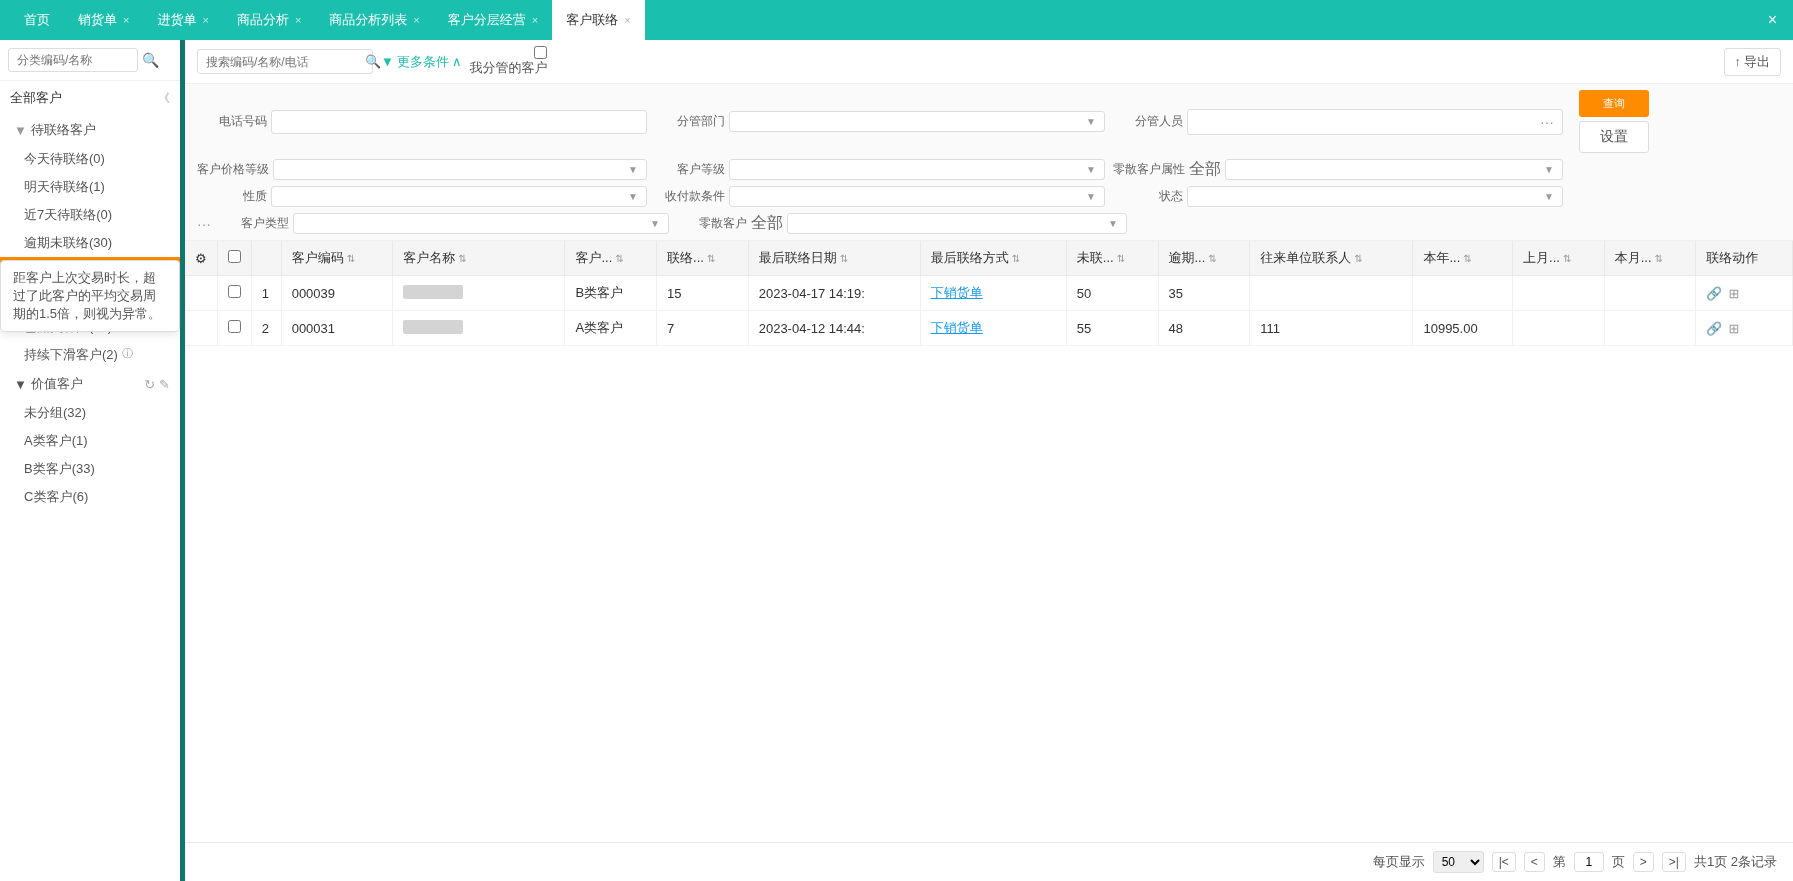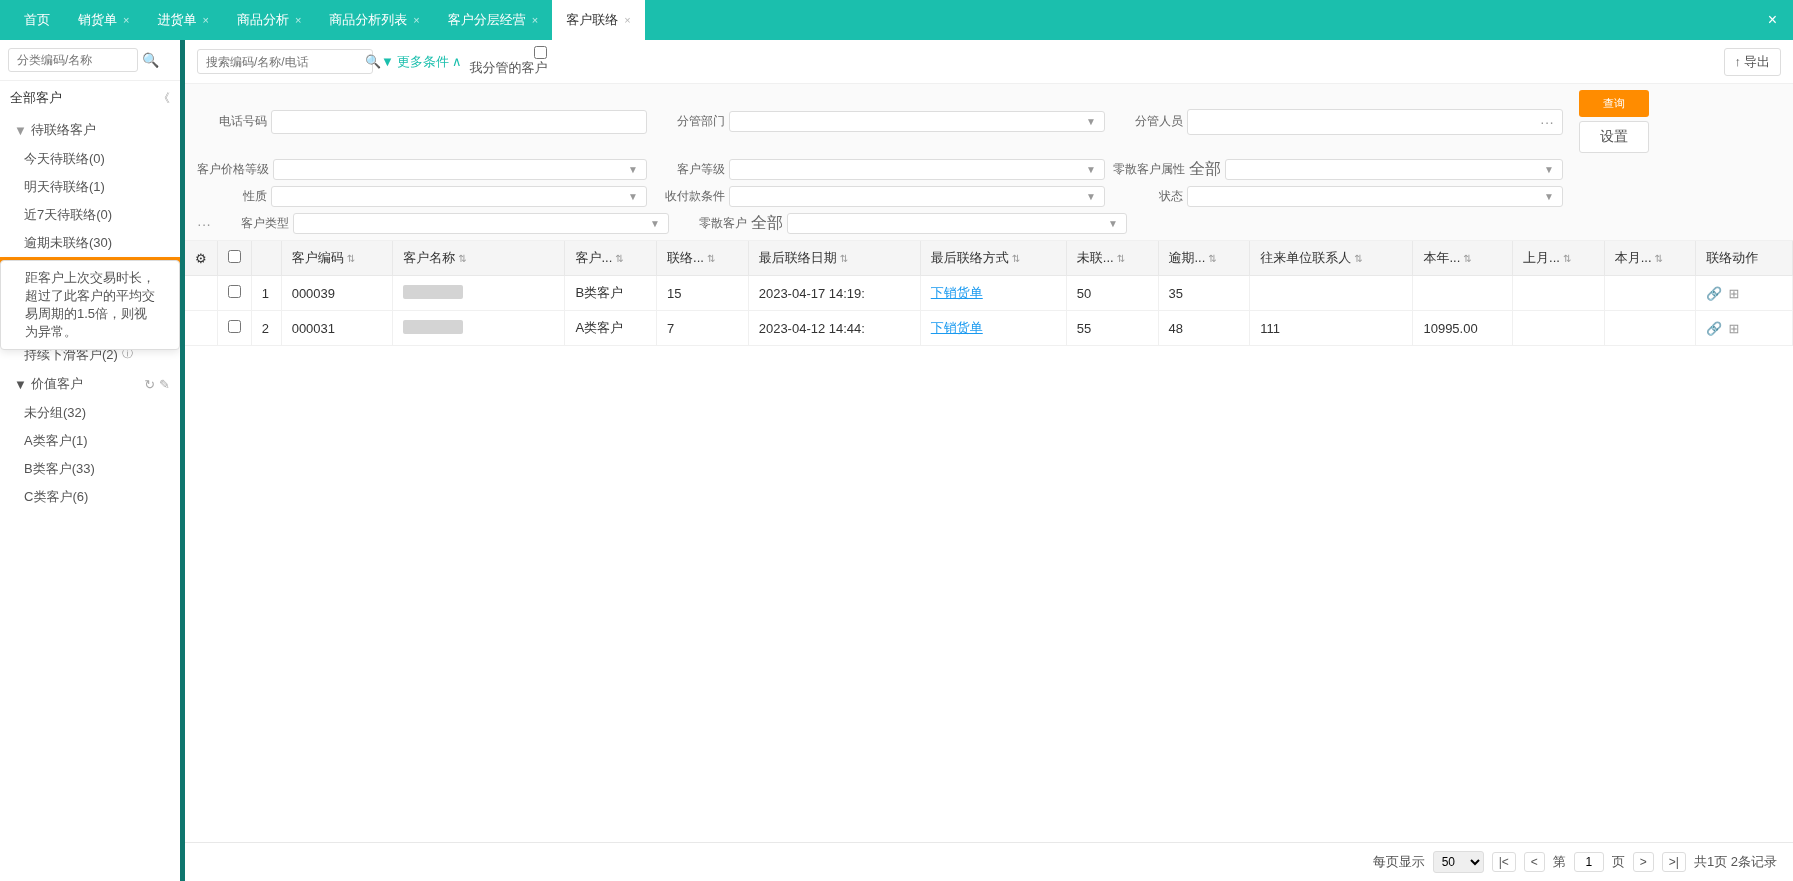--- a/index.html
+++ b/index.html
@@ -120,21 +120,21 @@
     .sidebar-value-group .left { display: flex; align-items: center; gap: 4px; }
     .sidebar-value-group .icons { display: flex; gap: 4px; color: #aaa; font-size: 11px; }
 
     .tooltip-box {
       position: absolute;
       left: 0;
       top: 220px;
       background: white;
       border: 1px solid #ddd;
       border-radius: 4px;
-      padding: 8px 24px;
+      padding: 8px 12px;
       font-size: 12px;
       color: #555;
       max-width: 330px;
       box-shadow: 0 2px 8px rgba(0,0,0,0.1);
       z-index: 100;
     }
 
     
     .content-area {
       flex: 1;

